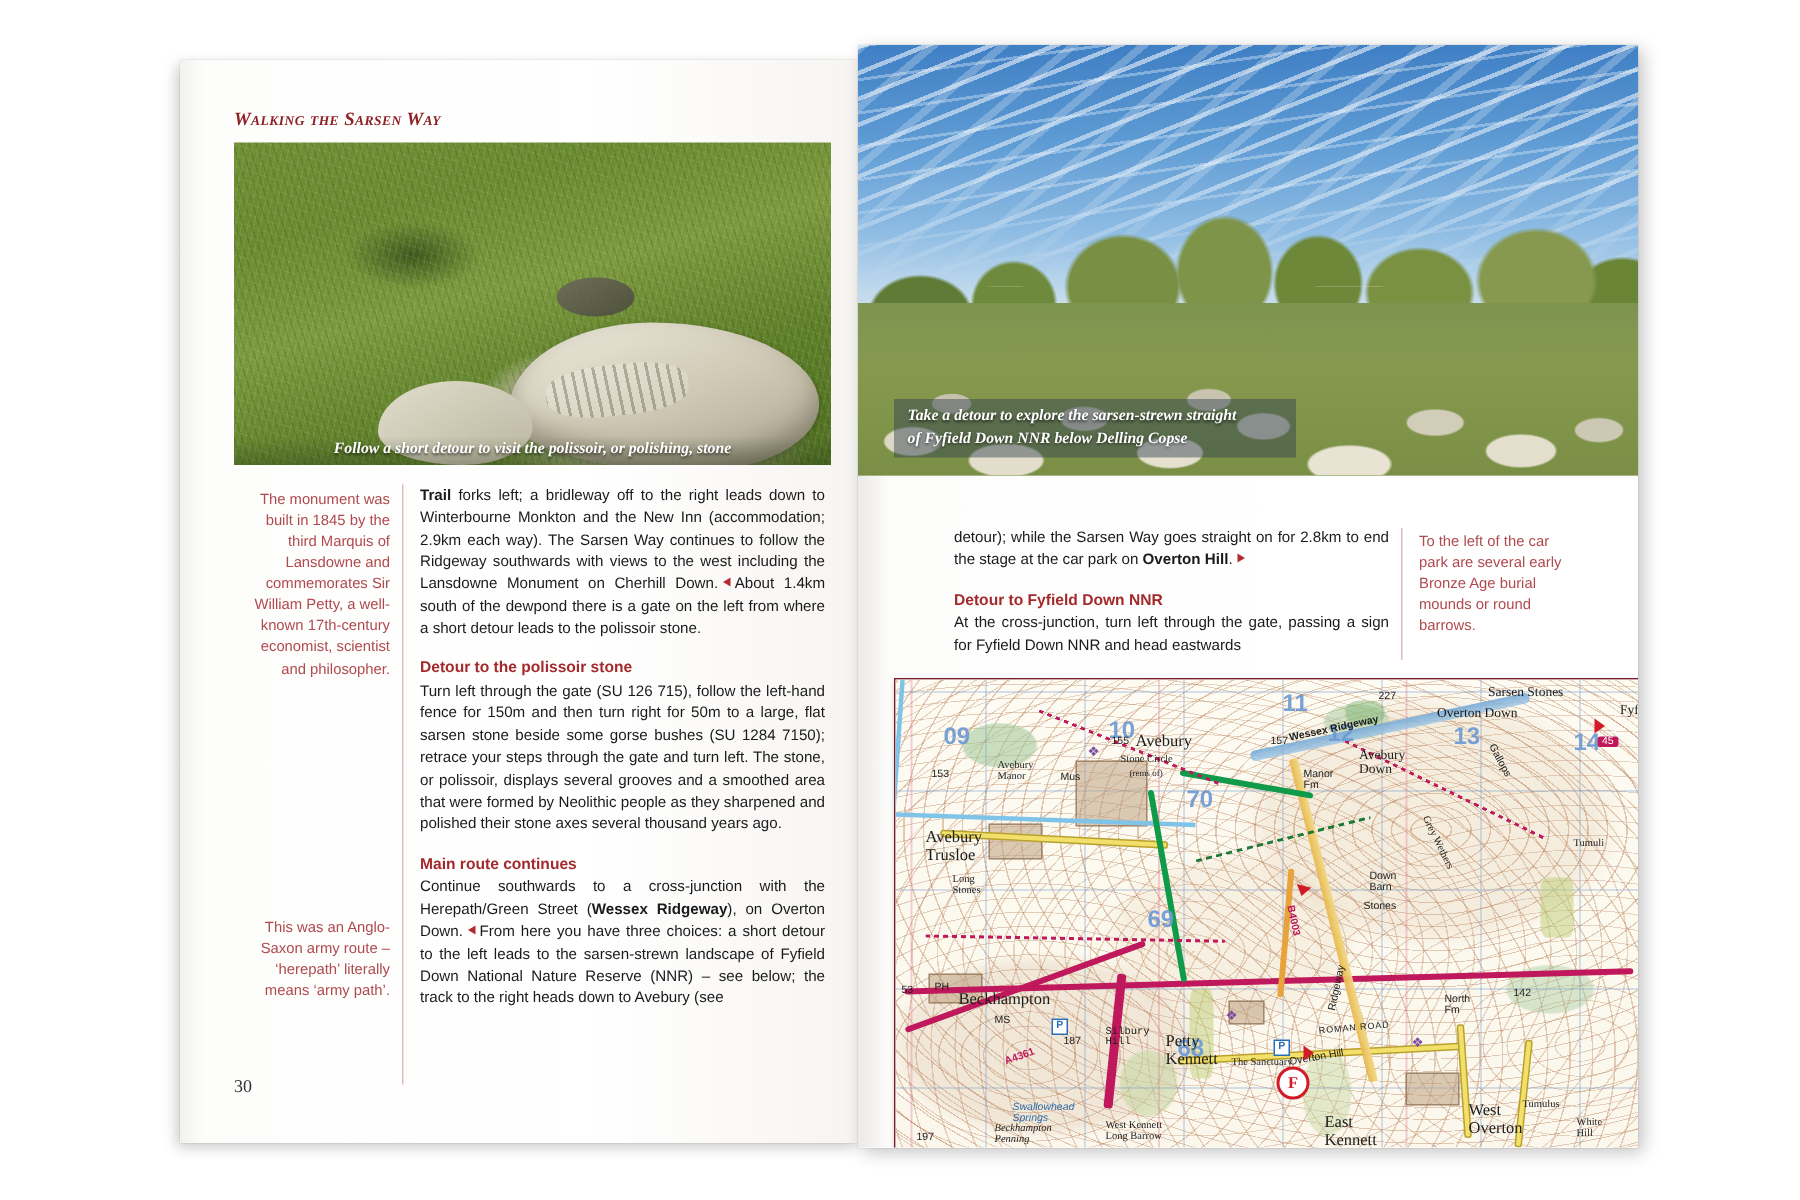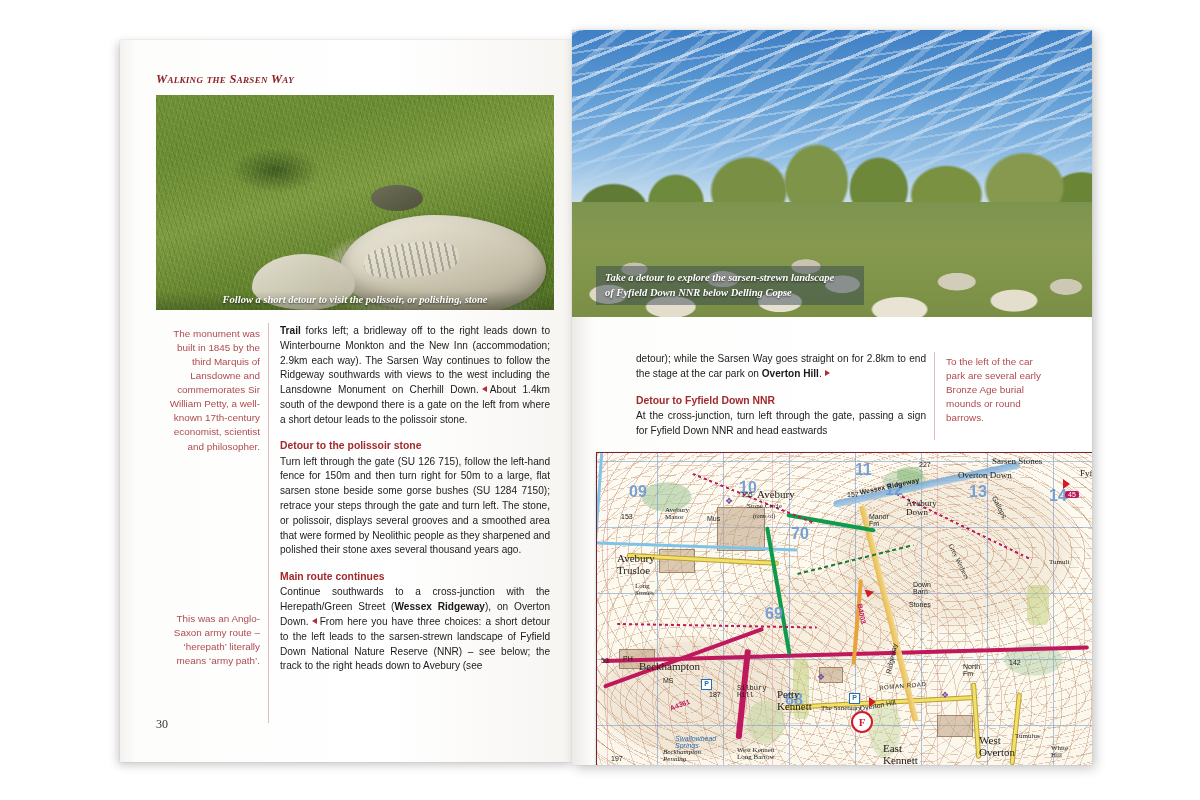--- a/index.html
+++ b/index.html
@@ -292,21 +292,21 @@
   </div>
 
   <div class="page page-right">
 
     <div class="photo photo-right">
       <div class="clouds"></div>
       <div class="treeline"></div>
       <div class="downs"></div>
       <div class="boulders"></div>
       <div class="caption">
-        <div>Take a detour to explore the sarsen-strewn landscape</div>
+        <div>Take a detour to explore the sarsen-strewn straight</div>
         <div>of Fyfield Down NNR below Delling Copse</div>
       </div>
     </div>
 
     <div class="col-rule" style="left:362px;top:322px;height:88px;"></div>
 
     <div class="body" style="left:64px;top:322px;width:290px;">
       <p><span>detour); while the Sarsen Way goes straight on for 2.8km to end the stage at the car park on </span><b>Overton Hill</b><span>.</span><span class="tri-right"></span></p>
 
       <span class="subhead">Detour to Fyfield Down NNR</span>

